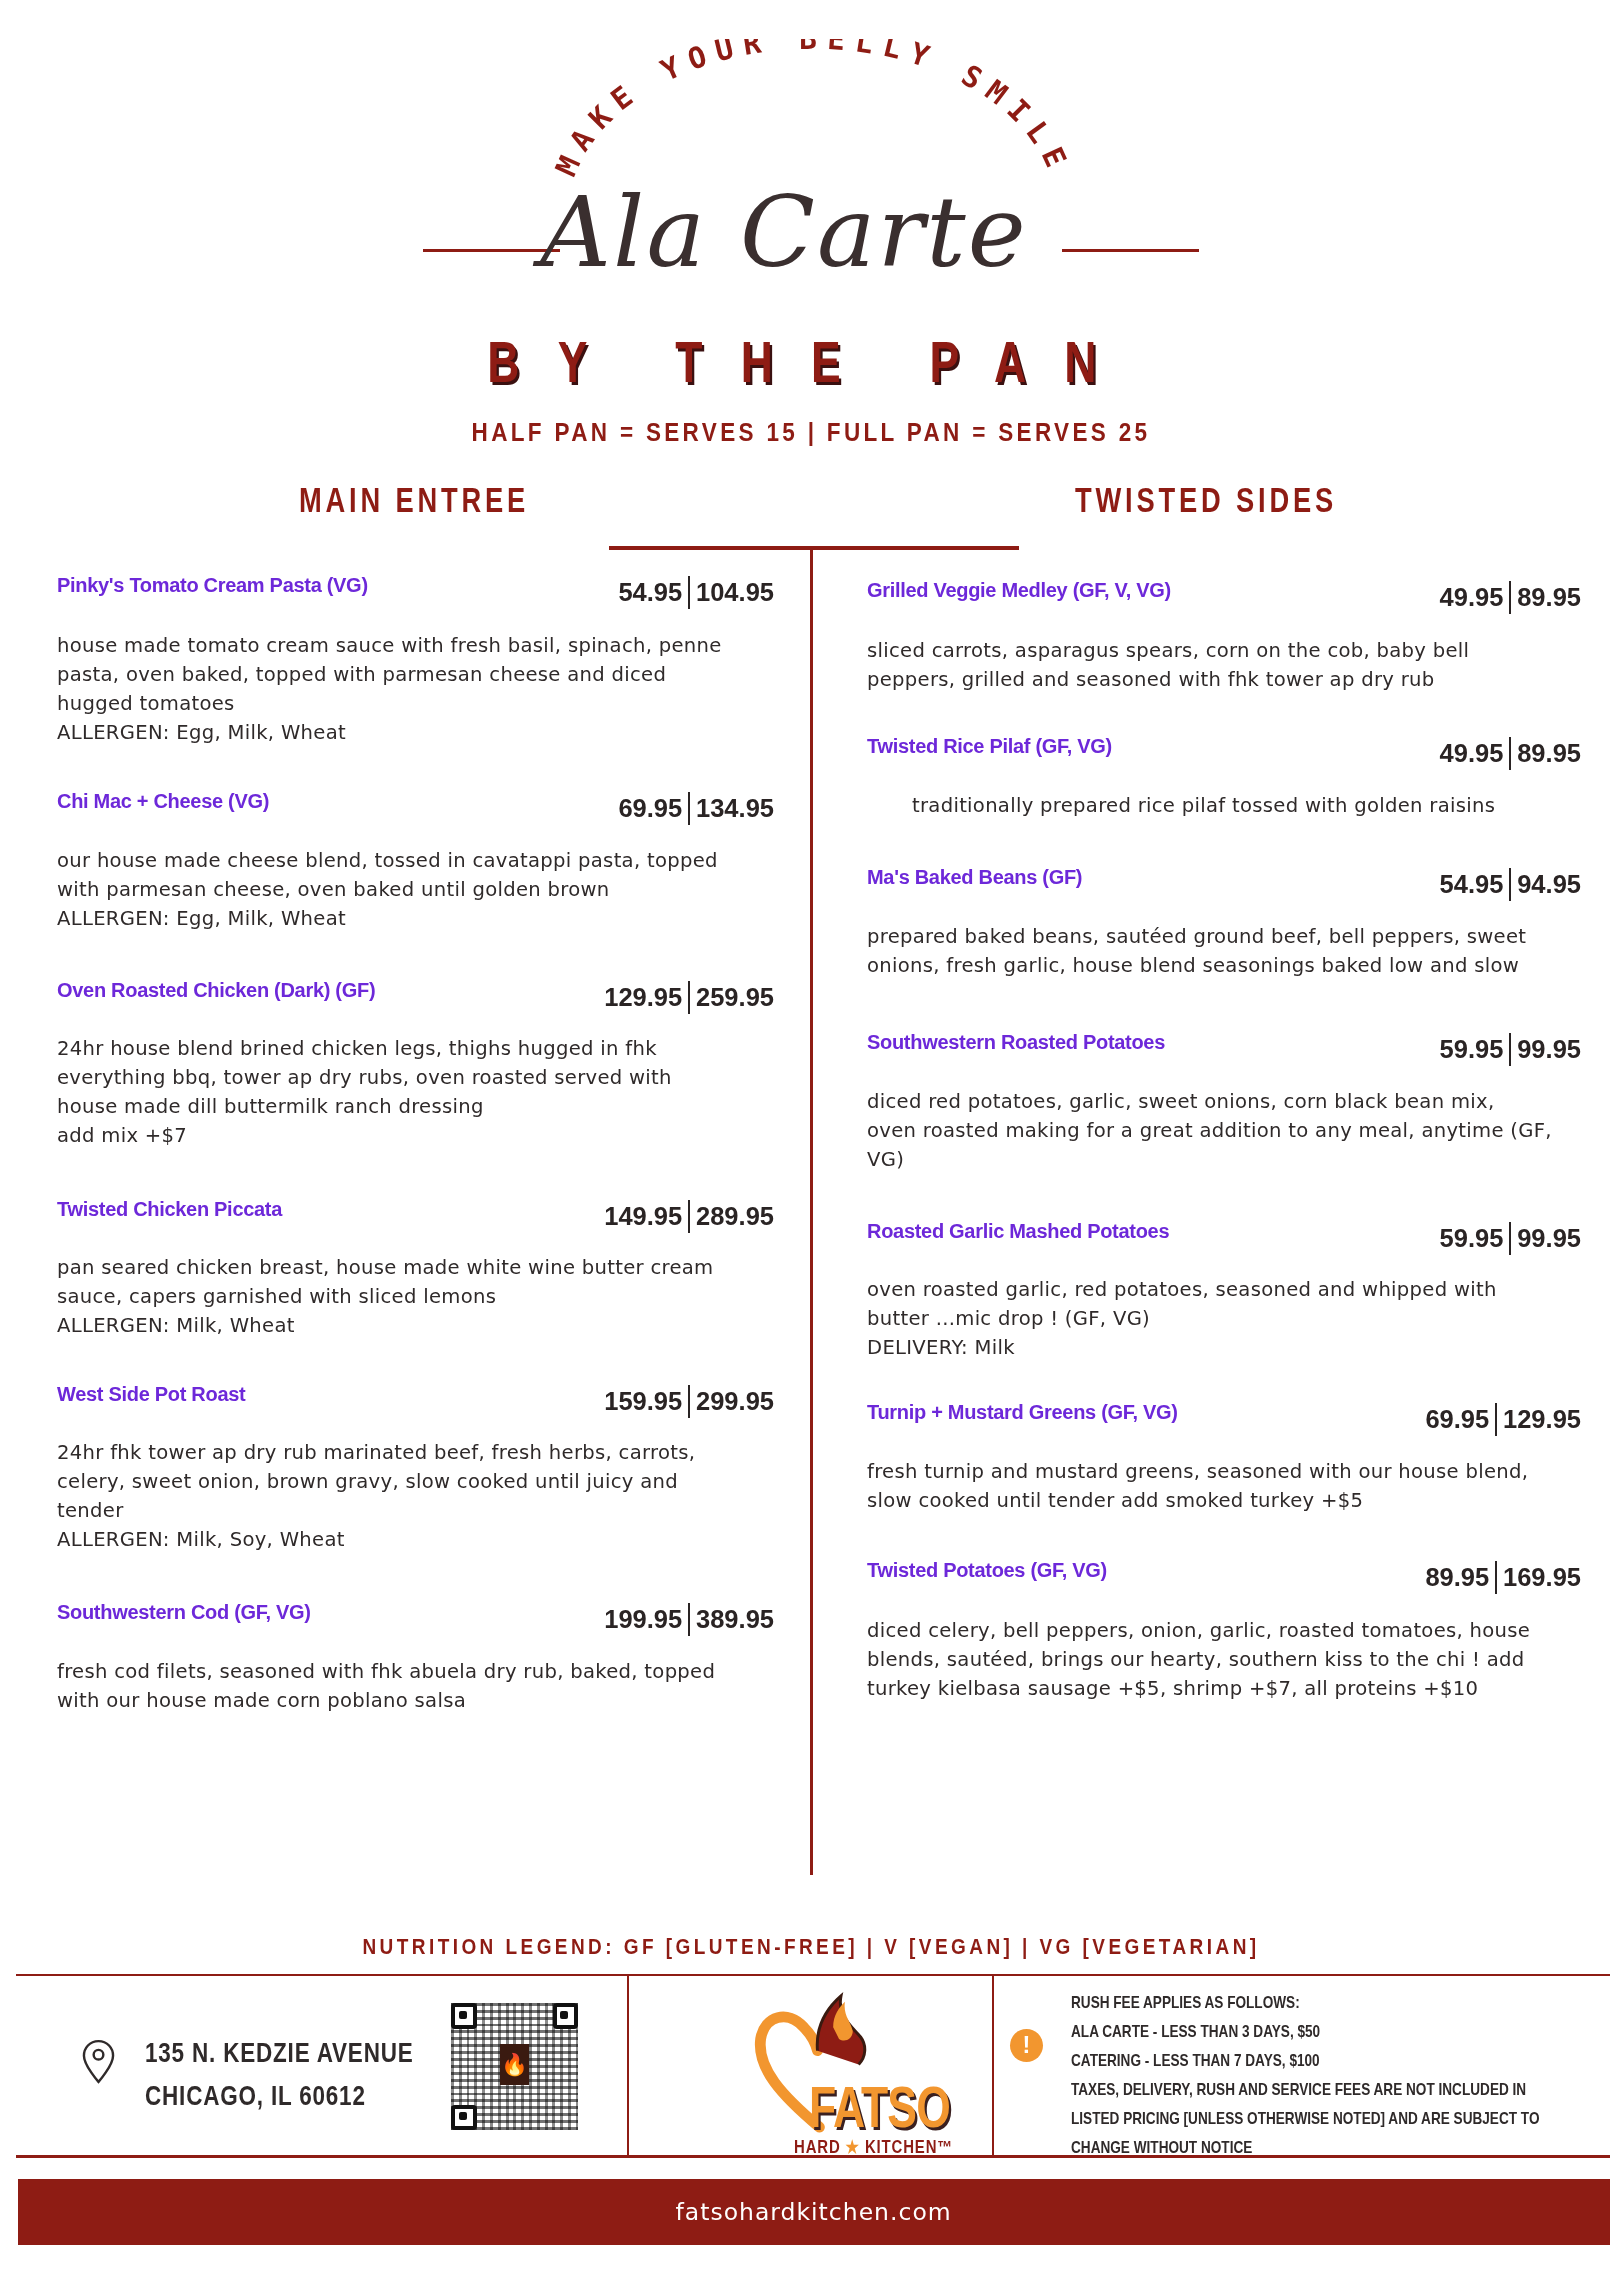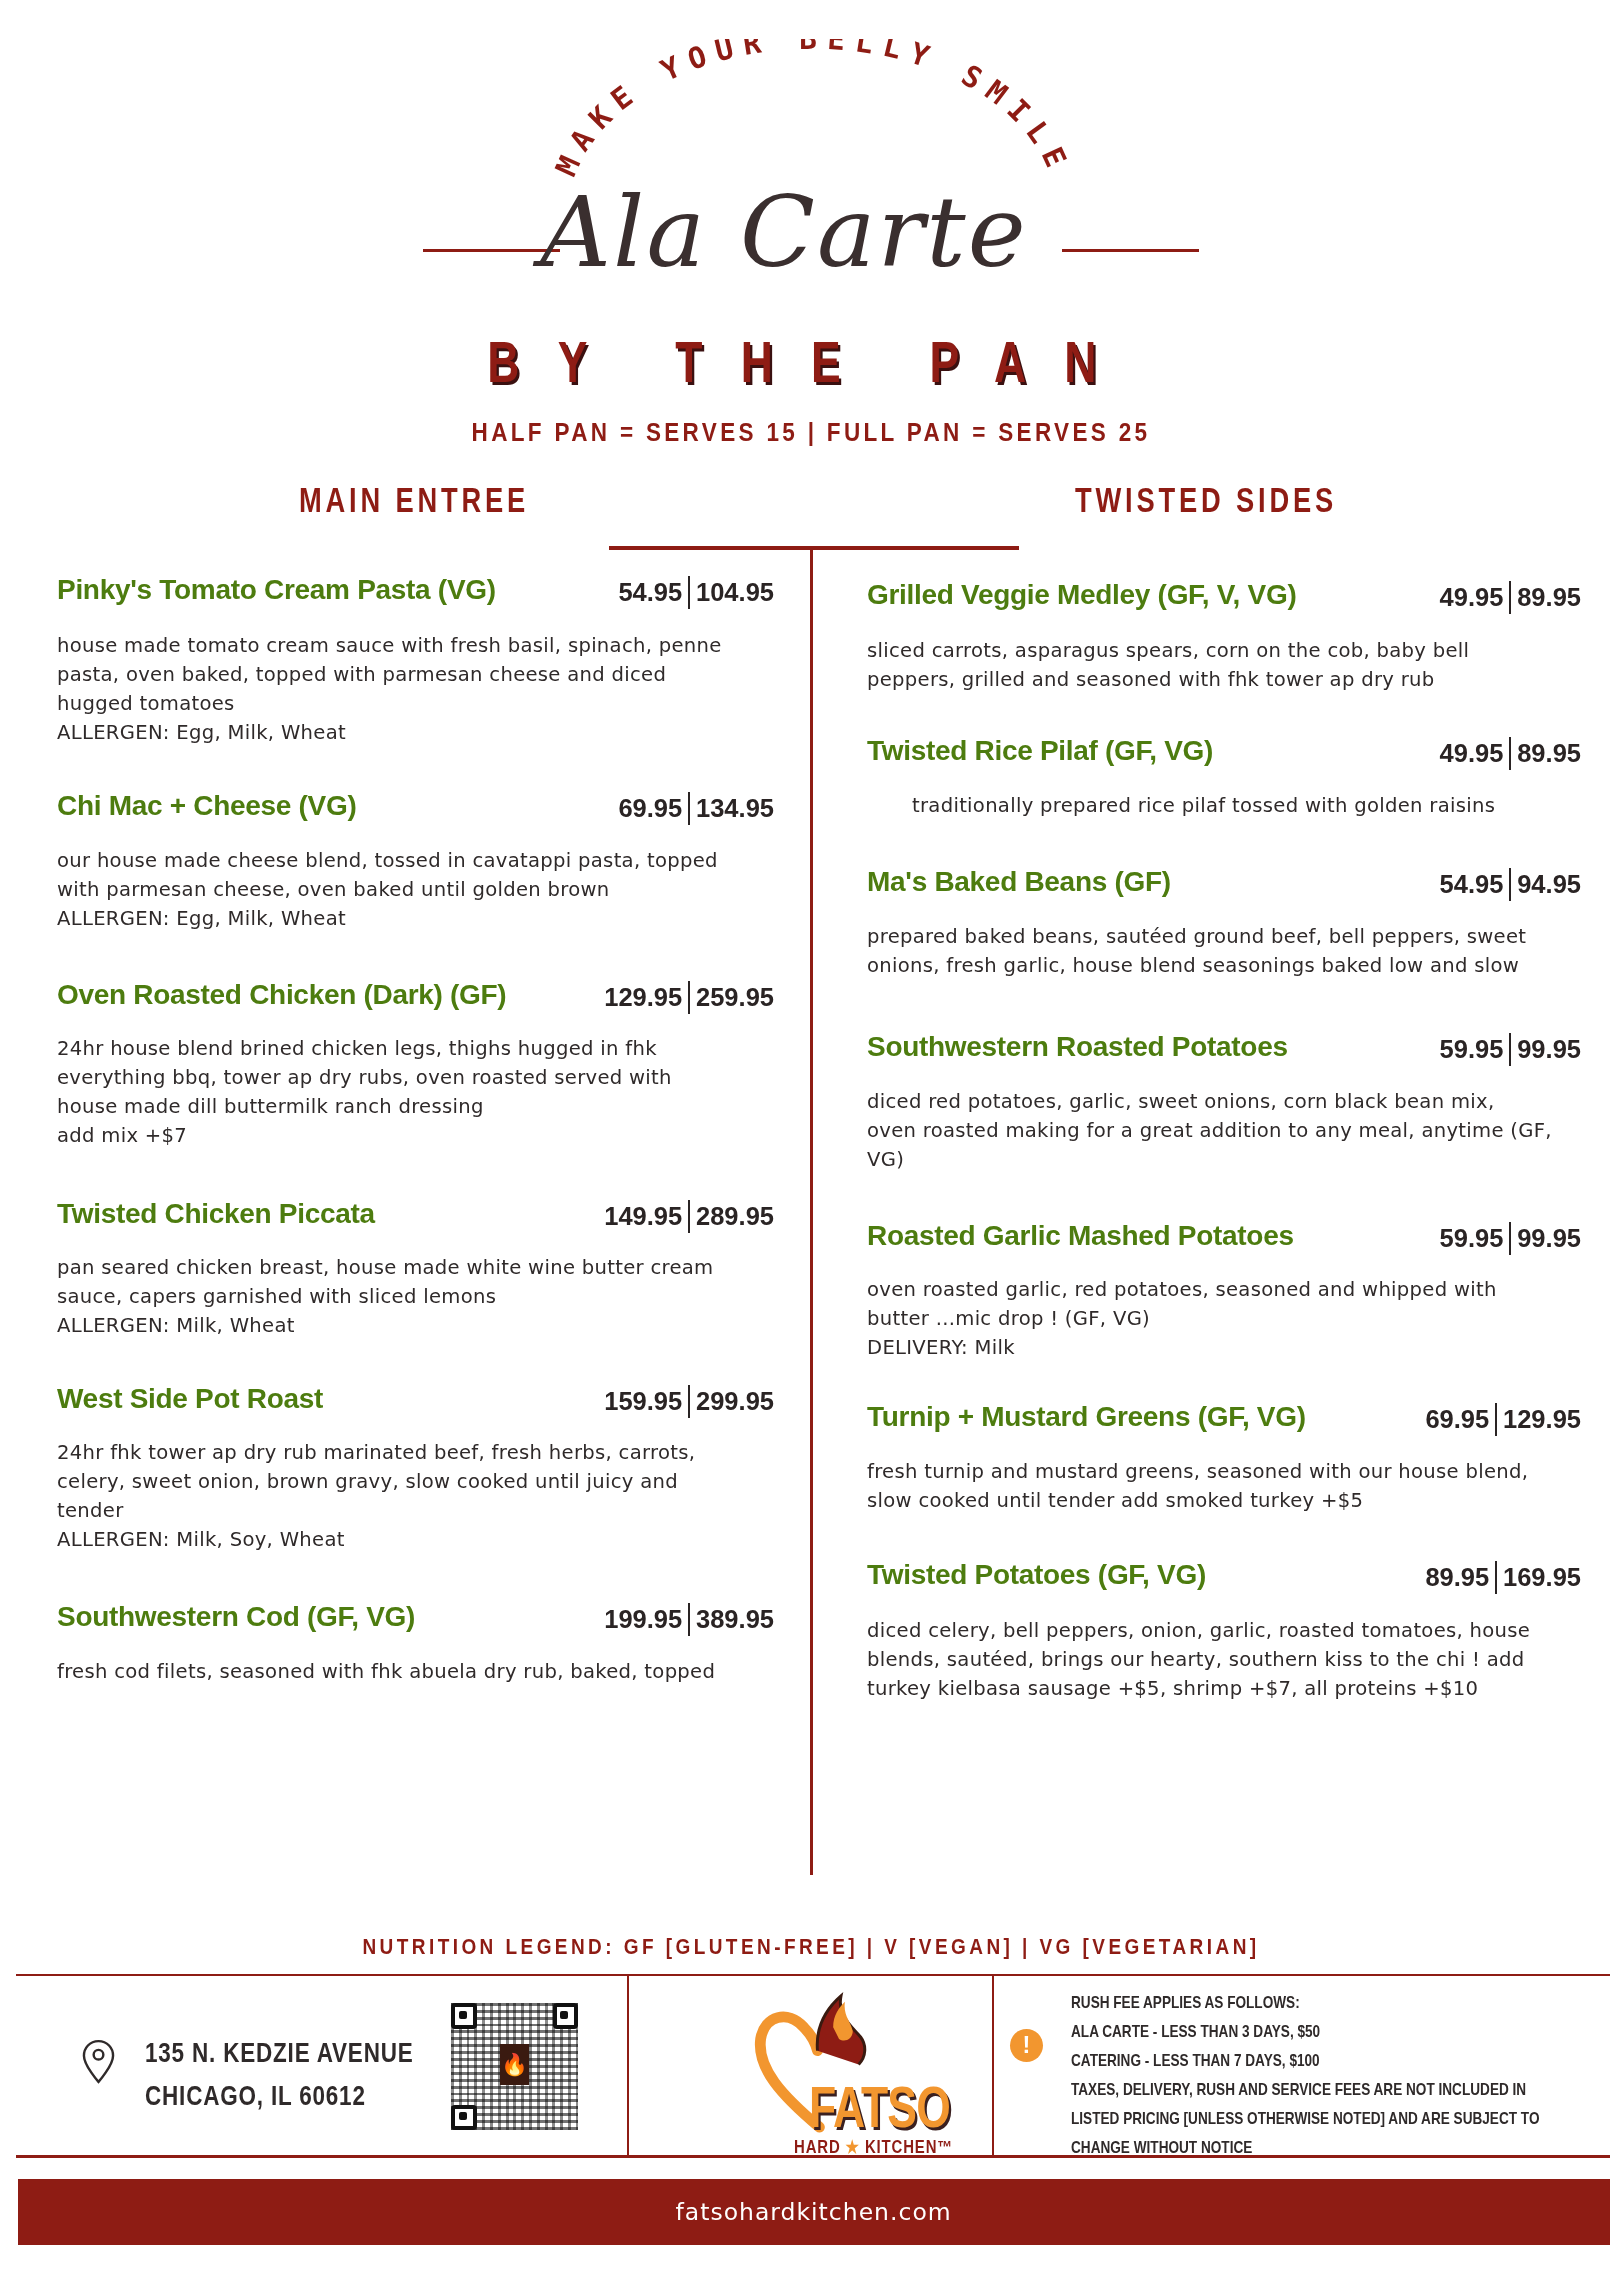--- a/index.html
+++ b/index.html
@@ -20,21 +20,21 @@
     font-family: "Liberation Sans", sans-serif; font-weight: bold; font-size: 26.5px; color: #8e1c14;
     letter-spacing: 3.9px; transform: scaleX(0.85); }
 
   .section-head { position: absolute; top: 480px; font-family: "Liberation Sans", sans-serif; font-weight: bold;
     font-size: 35px; color: #8e1c14; letter-spacing: 4.9px; transform: scaleX(0.78); transform-origin: left; }
 
   .top-rule { position: absolute; left: 609px; top: 546px; width: 410px; height: 3.9px; background: #8e1c14; }
   .v-divider { position: absolute; left: 810px; top: 548px; width: 2.9px; height: 1327px; background: #8e1c14; }
   .item { position: absolute; }
   .item-name { position: absolute; left: 0; top: 0; font-family: "Liberation Sans", sans-serif; font-weight: bold;
-    font-size: 28px; color: #4d7c0f; white-space: nowrap; letter-spacing: -0.3px; }
+    font-size: 20px; color: #6d28d9; white-space: nowrap; letter-spacing: -0.3px; }
   .item-price { position: absolute; top: 2px; font-family: "Liberation Sans", sans-serif; font-weight: bold; font-size: 25.5px;
     color: #2a2424; white-space: nowrap; display: flex; align-items: center; }
   .price-sep { display: inline-block; width: 2px; height: 33px; background: #2a2424; margin: 0 5.9px; }
   .item-desc { position: absolute; left: 0; font-family: "DejaVu Sans", sans-serif; font-size: 19.6px; line-height: 29px;
     color: #2f2a2a; letter-spacing: 0.3px; }
   .item-desc div { white-space: nowrap; }
 
   
   .legend { position: absolute; left: 0; width: 1622px; top: 1934px; text-align: center;
     font-family: "Liberation Sans", sans-serif; font-weight: bold; font-size: 21.6px; color: #8e1c14; letter-spacing: 3.9px;
@@ -174,20 +174,21 @@
 
   <div class="item" style="left:57px; top:1601px; width:717px;">
     <div class="item-name">Southwestern Cod (GF, VG)</div>
     <div class="item-price" style="right:0;">
       <span>199.95</span>
       <span class="price-sep"></span>
       <span>389.95</span>
     </div>
     <div class="item-desc" style="top:56px;">
       <div>fresh cod filets, seasoned with fhk abuela dry rub, baked, topped</div>
+      <div>with our house made corn poblano salsa</div>
     </div>
   </div>
 </div>
 
 <div>
 
   <div class="item" style="left:867px; top:579px; width:714px;">
     <div class="item-name">Grilled Veggie Medley (GF, V, VG)</div>
     <div class="item-price" style="right:0;">
       <span>49.95</span>

